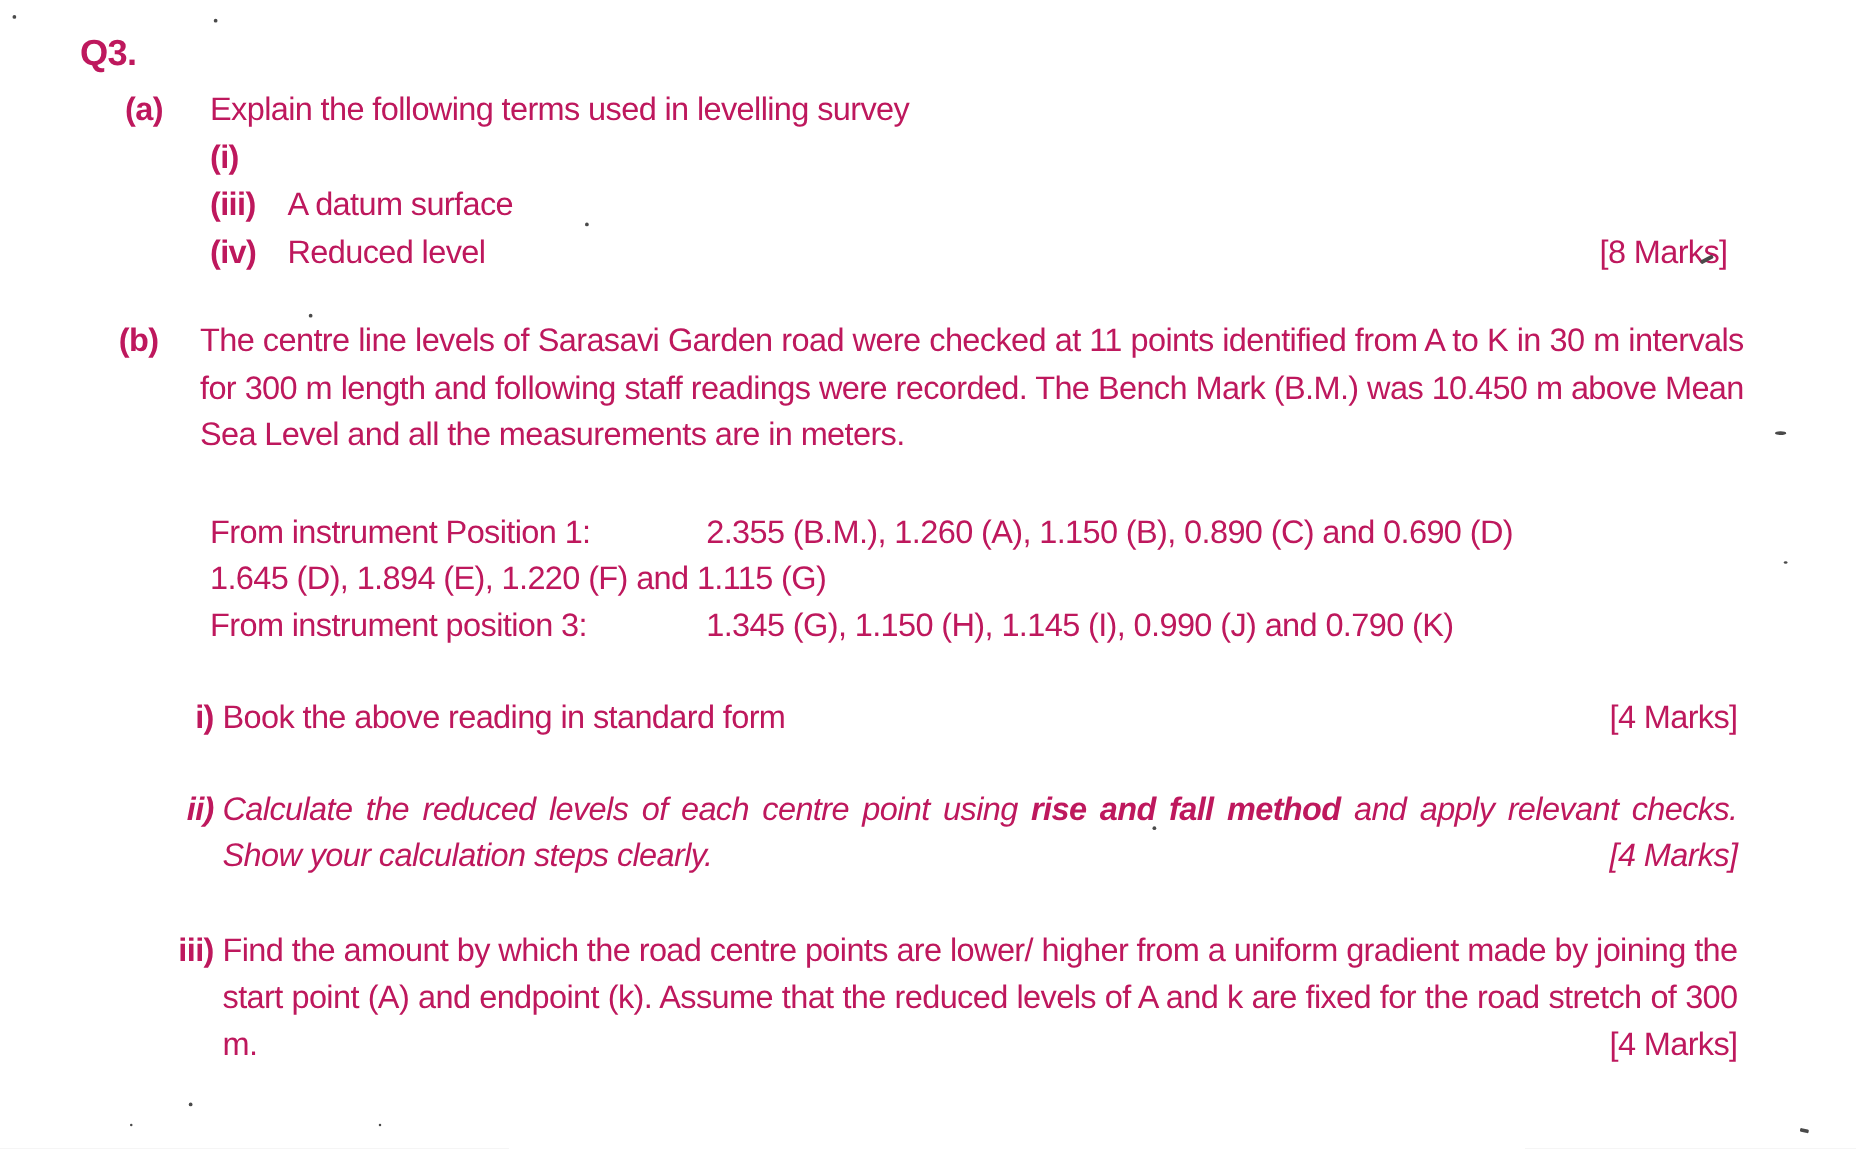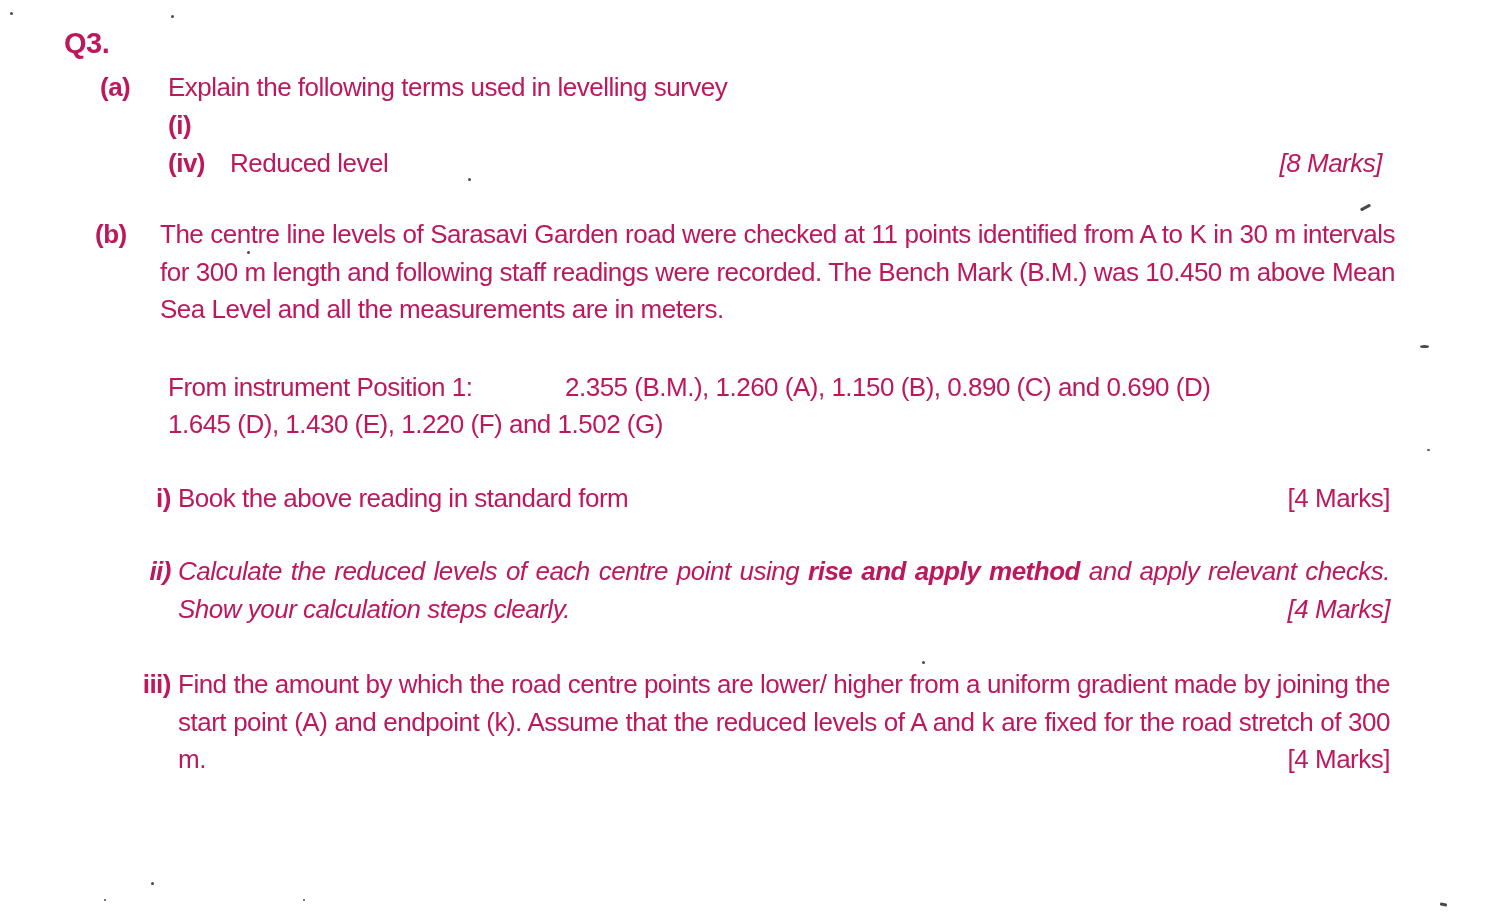--- a/index.html
+++ b/index.html
@@ -24,21 +24,21 @@
     font-weight: 700;
     line-height: 38px;
   }
 
   
   .part-a-head { display: flex; margin: 6px 0 0 100px; line-height: 38px; }
   .part-a-head .lbl { width: 68px; flex: 0 0 68px; }
   .terms { margin-left: 168px; width: 1214px; }
   .term-row { display: flex; line-height: 38px; }
   .term-row .ilbl { width: 62px; flex: 0 0 62px; }
-  .term-row .marks { margin-left: auto; font-style: italic; }
+  .term-row .marks { margin-left: auto; }
 
   
   .part-b-head { display: flex; margin: 34px 0 0 95px; }
   .part-b-head .lbl { width: 65px; flex: 0 0 65px; }
   .part-b-head .para { width: 1235px; text-align: justify; }
 
   .readings { margin: 40px 0 0 168px; }
   .reading-row { display: flex; }
   .reading-row .pos { width: 397px; flex: 0 0 397px; }
 
@@ -90,53 +90,61 @@
   <div class="part-a-head">
     <span class="lbl b">(a)</span>
     <span>Explain the following terms used in levelling survey</span>
   </div>
 
   <div class="terms">
     <div class="term-row">
       <span class="ilbl b">(i)</span>
     </div>
     <div class="term-row">
+      <span class="ilbl b">(iii)</span>
+      <span>A datum surface</span>
+    </div>
+    <div class="term-row">
       <span class="ilbl b">(iv)</span>
       <span>Reduced level</span>
       <span class="marks">[8 Marks]</span>
     </div>
   </div>
 
   <div class="part-b-head">
     <span class="lbl b">(b)</span>
     <p class="para">The centre line levels of Sarasavi Garden road were checked at 11 points identified from A to K in 30 m intervals for 300 m length and following staff readings were recorded. The Bench Mark (B.M.) was 10.450 m above Mean Sea Level and all the measurements are in meters.</p>
   </div>
 
   <div class="readings">
     <div class="reading-row">
       <span class="pos">From instrument Position 1:</span>
       <span>2.355 (B.M.), 1.260 (A), 1.150 (B), 0.890 (C) and 0.690 (D)</span>
     </div>
     <div class="reading-row">
-      <span>1.645 (D), 1.430 (E), 1.220 (F) and 1.502 (G)</span>
+      <span>1.645 (D), 1.894 (E), 1.220 (F) and 1.115 (G)</span>
+    </div>
+    <div class="reading-row">
+      <span class="pos">From instrument position 3:</span>
+      <span>1.345 (G), 1.150 (H), 1.145 (I), 0.990 (J) and 0.790 (K)</span>
     </div>
   </div>
 
   <div class="sub sub-i">
     <span class="slbl b">i)</span>
     <div class="scontent">
       <span>Book the above reading in standard form</span>
       <span class="marks">[4 Marks]</span>
     </div>
   </div>
 
   <div class="sub sub-ii">
     <span class="slbl b">ii)</span>
     <div class="scontent just">
-      <span>Calculate the reduced levels of each centre point using </span><span class="b">rise and apply method</span><span> and apply relevant checks. Show your calculation steps clearly.</span>
+      <span>Calculate the reduced levels of each centre point using </span><span class="b">rise and fall method</span><span> and apply relevant checks. Show your calculation steps clearly.</span>
       <span class="marks-abs">[4 Marks]</span>
     </div>
   </div>
 
   <div class="sub sub-iii">
     <span class="slbl b">iii)</span>
     <div class="scontent just">
       <span>Find the amount by which the road centre points are lower/ higher from a uniform gradient made by joining the start point (A) and endpoint (k). Assume that the reduced levels of A and k are fixed for the road stretch of 300 m.</span>
       <span class="marks-abs">[4 Marks]</span>
     </div>

